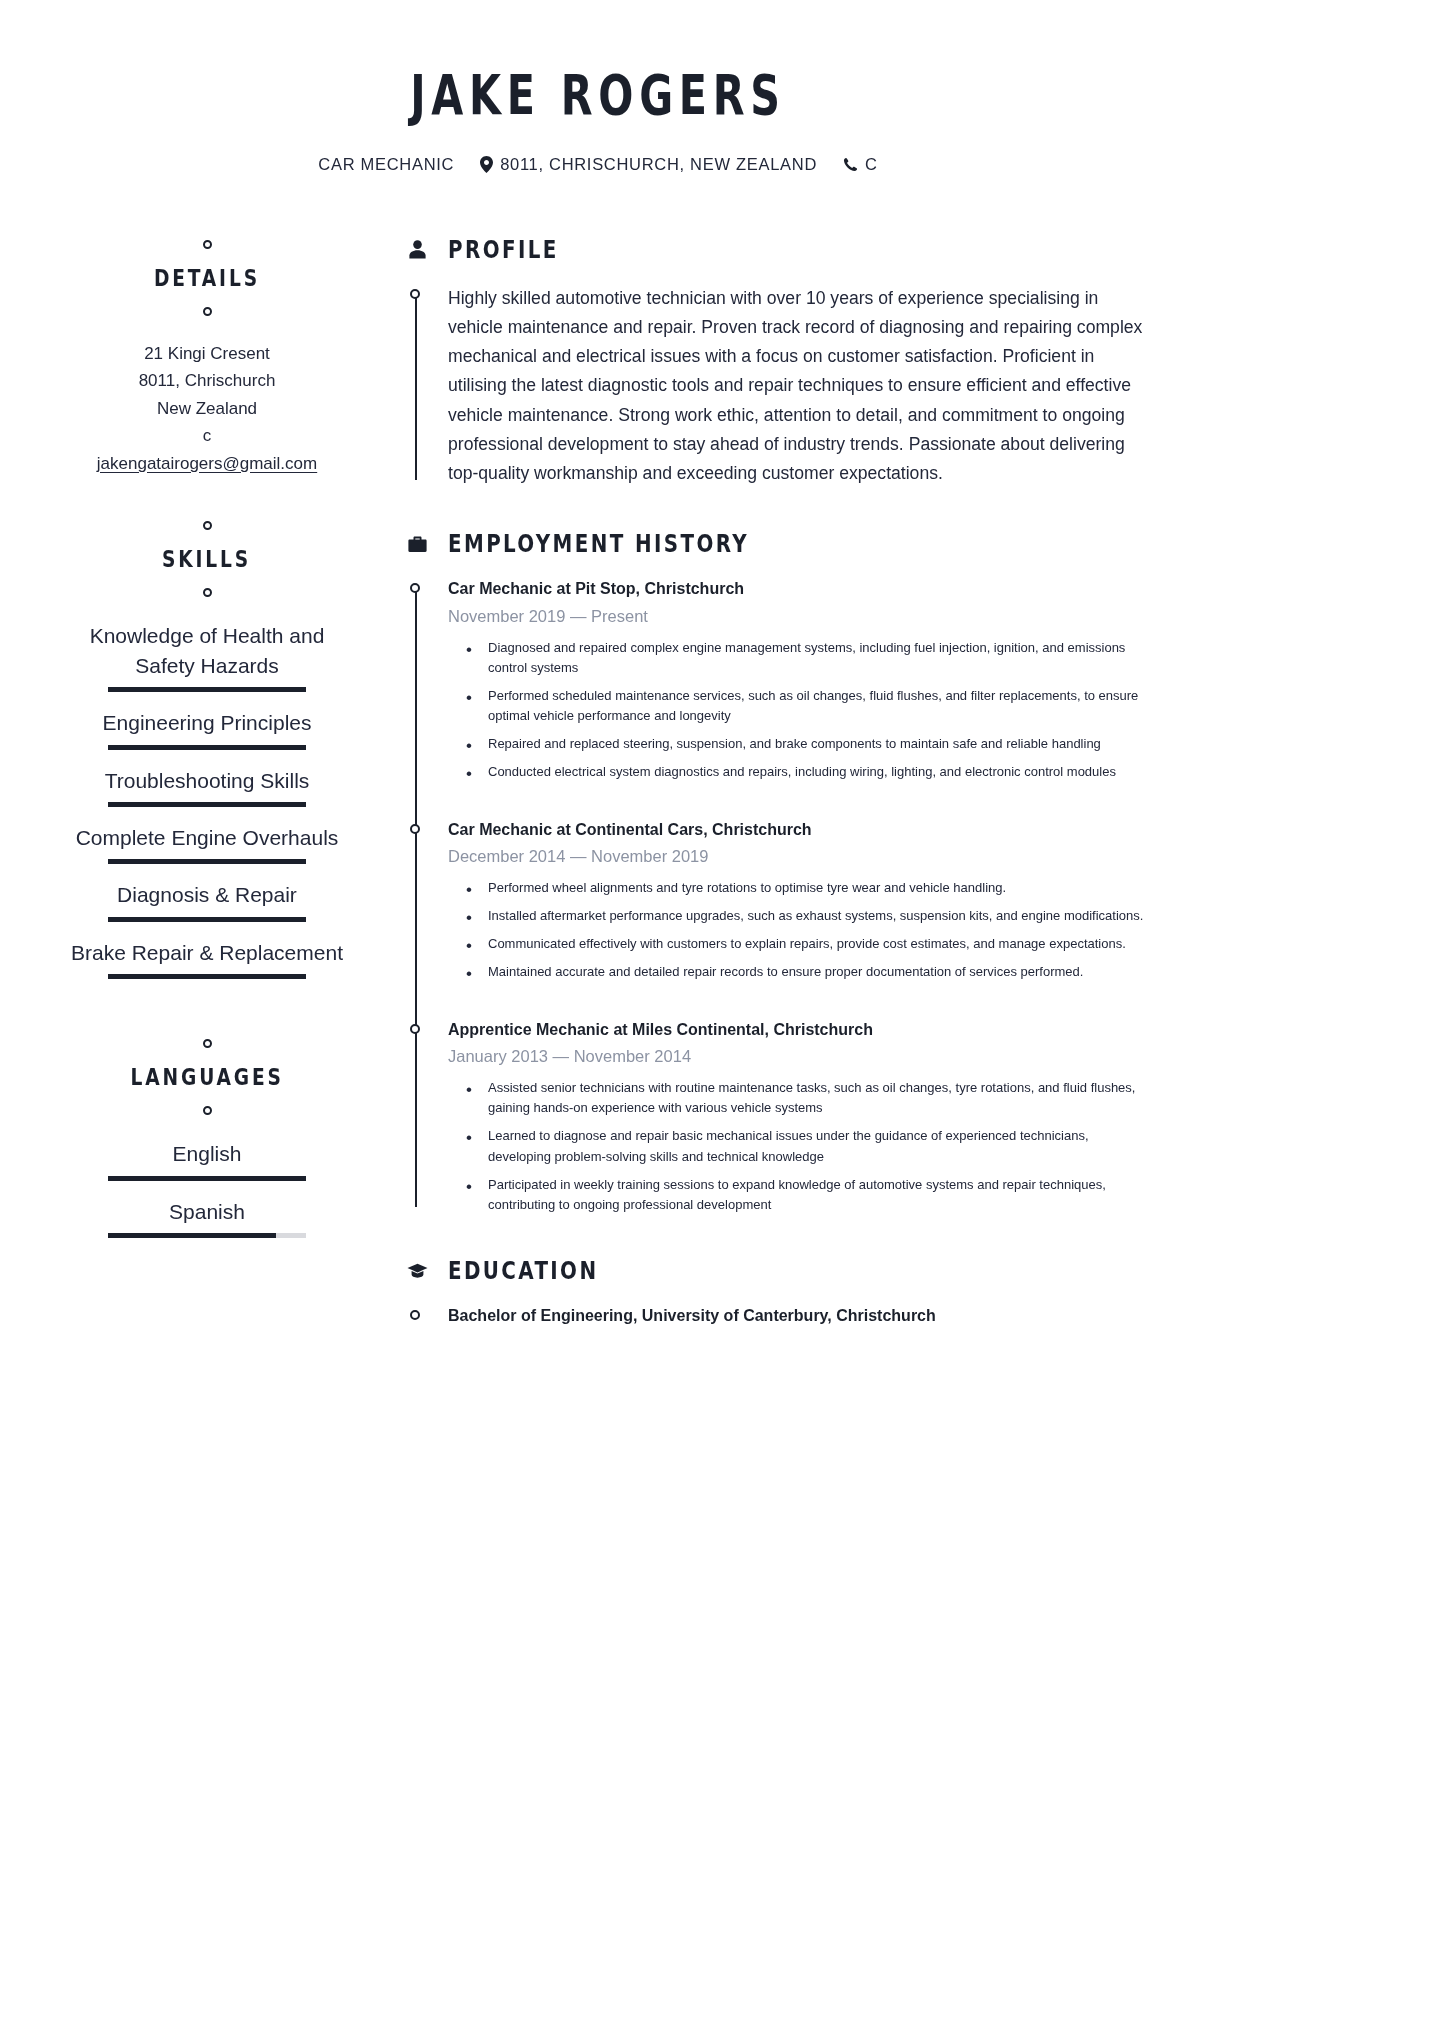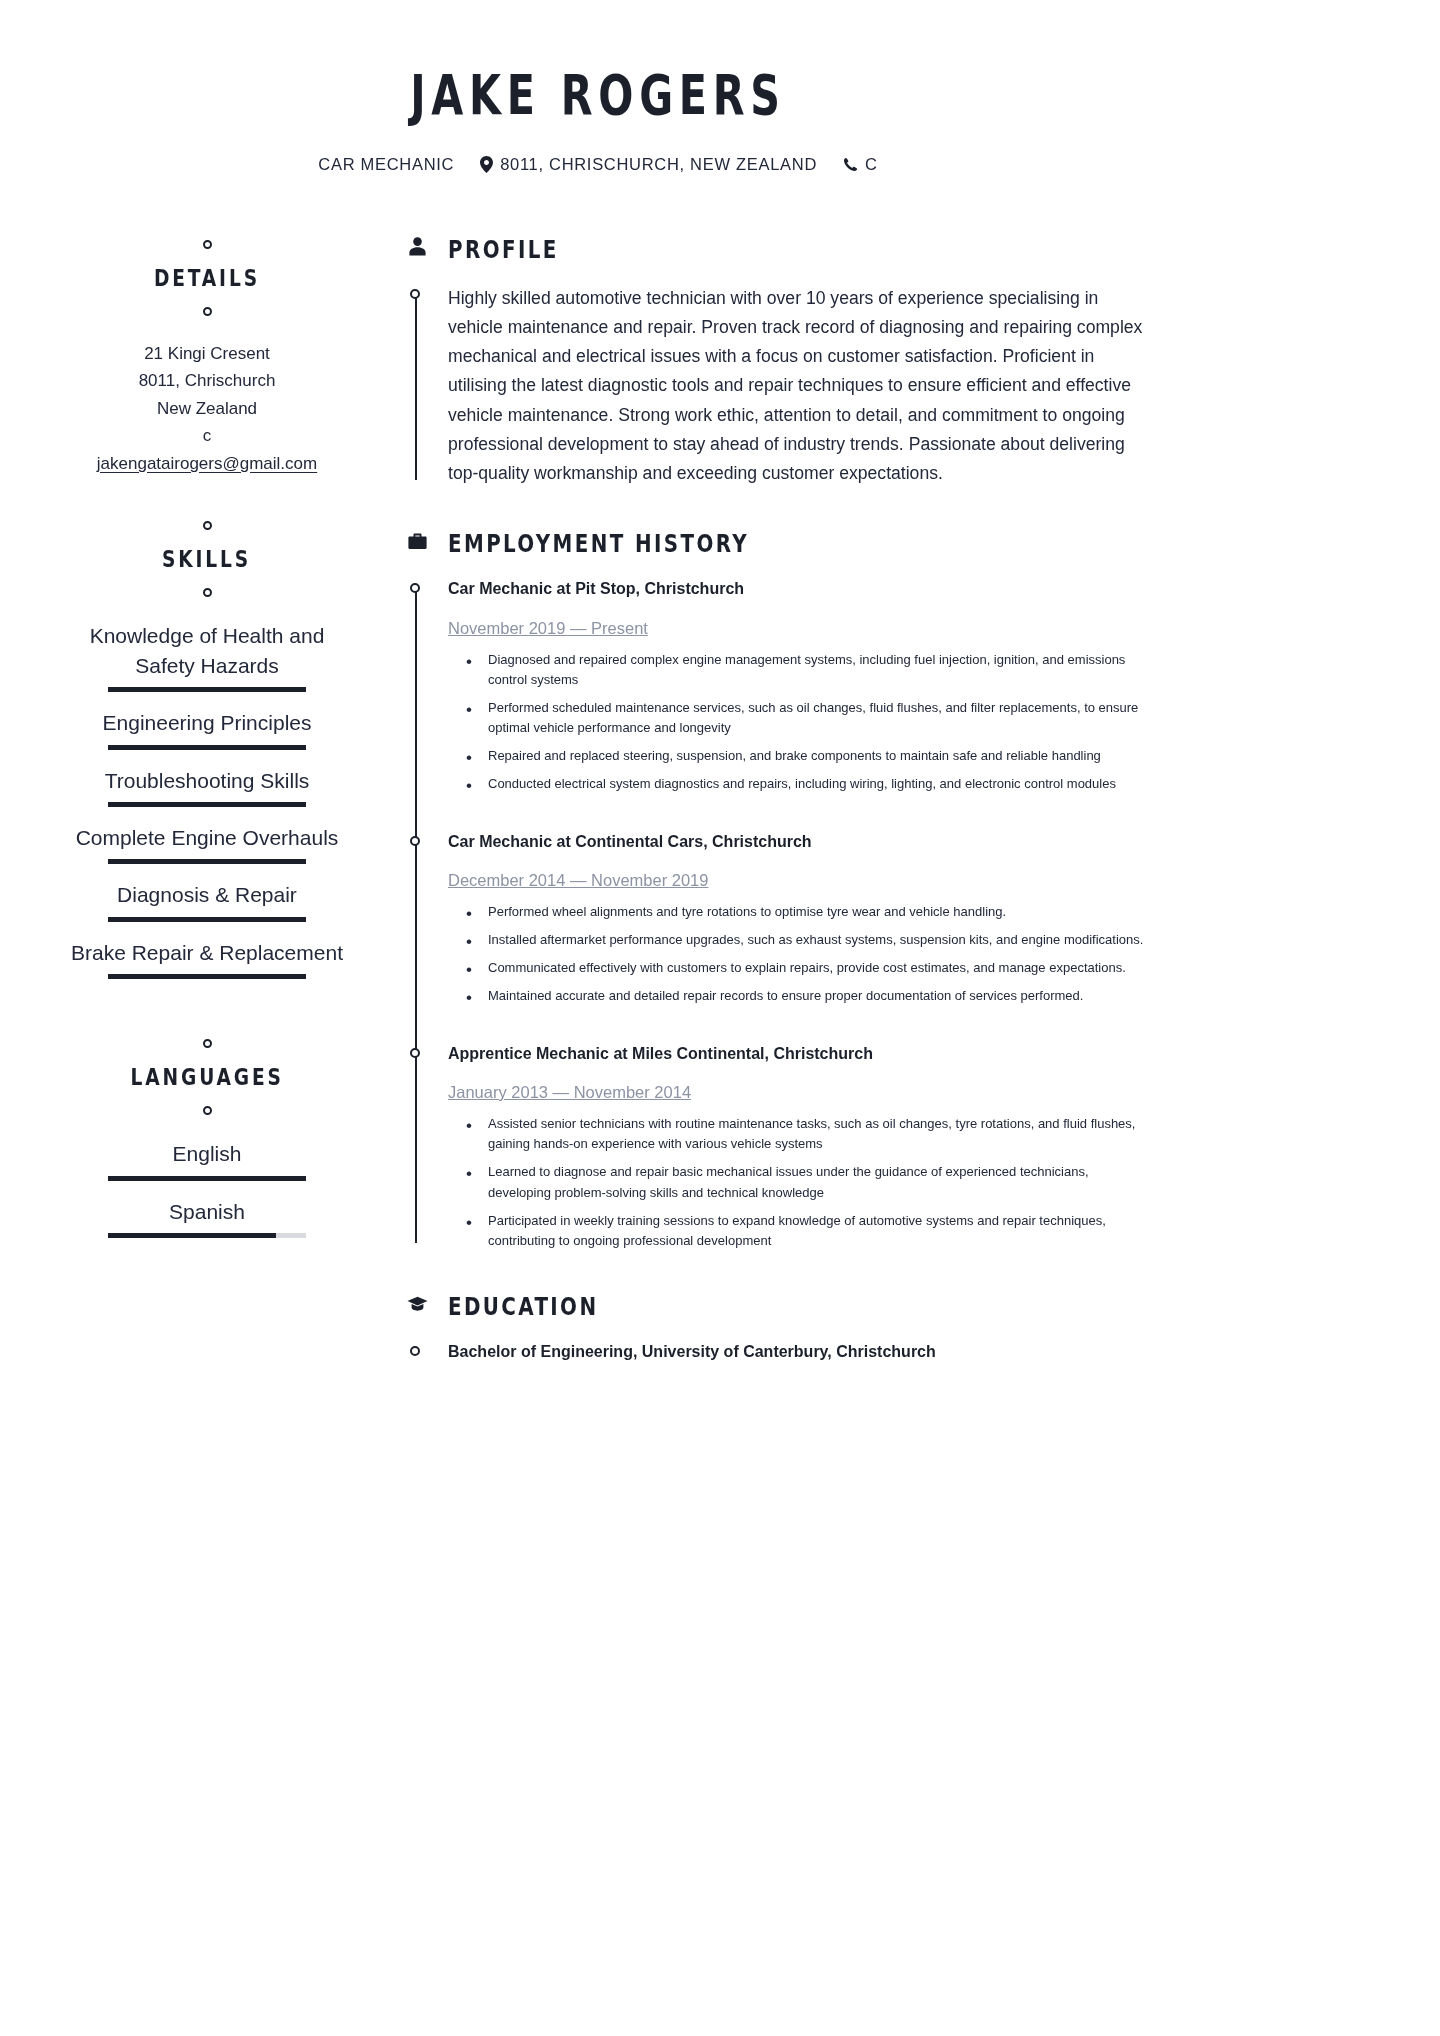--- a/index.html
+++ b/index.html
@@ -121,20 +121,21 @@
     position: absolute;
     left: 0; top: 0; bottom: 0;
     background: #1b202b;
   }
 
   
   .main { padding-top: 6px; }
 
   .sec-head {
     display: flex;
+    align-items: center;
     gap: 20px;
     margin-bottom: 20px;
   }
   .sec-icon {
     width: 22px; height: 22px;
     display: inline-flex;
     align-items: center;
     justify-content: center;
     color: #1b202b;
     flex: none;
@@ -182,23 +183,22 @@
   }
   .job-title {
     font-size: 16px;
     font-weight: 700;
     color: #1b202b;
     line-height: 1.4;
   }
   .job-dates {
     font-size: 16.5px;
     color: #8c93a3;
-    margin-top: 16px;
+    margin-top: 4px;
     line-height: 1.4;
-    text-decoration: underline;
   }
   .job-bullets {
     margin-top: 10px;
     padding-left: 40px;
     list-style: none;
   }
   .job-bullets li {
     position: relative;
     font-size: 13px;
     line-height: 1.55;

